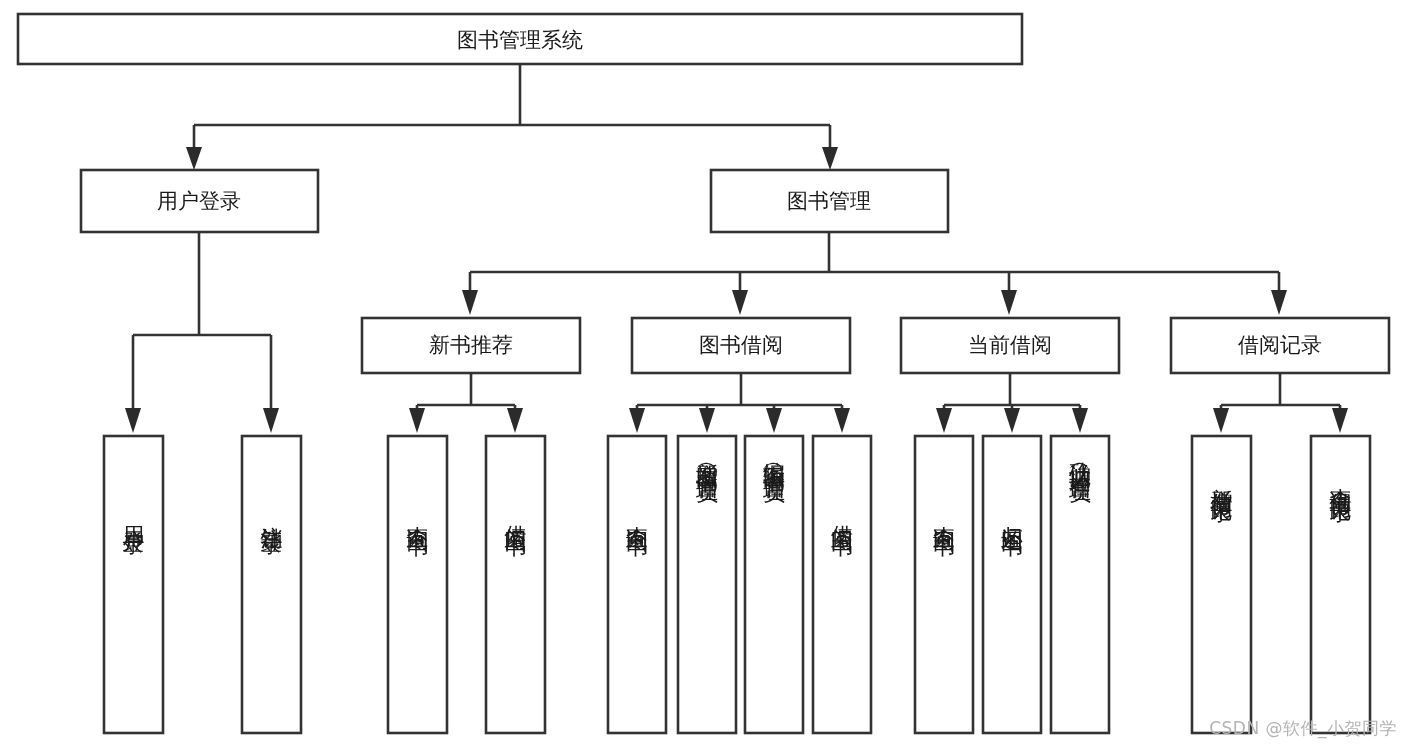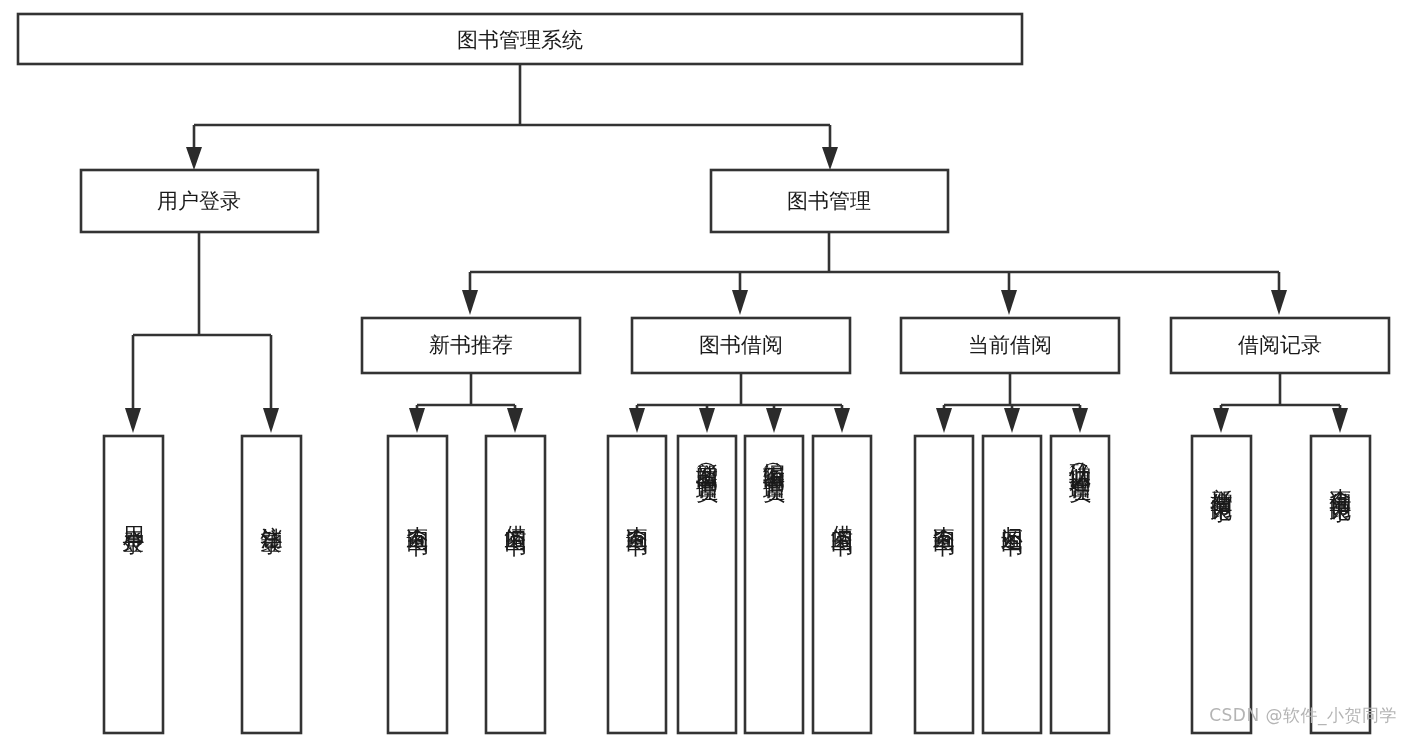--- a/index.html
+++ b/index.html
@@ -61,21 +61,21 @@
     font-family: "DejaVu Sans", "Liberation Sans", sans-serif;
     font-size: 22px;
     line-height: 1;
     letter-spacing: 3px;
     color: #1a1a1a;
     white-space: nowrap;
   }
   .watermark {
     position: absolute;
     right: 8px;
-    bottom: 20px;
+    bottom: 7px;
     font-family: "DejaVu Sans", "Liberation Sans", sans-serif;
     font-size: 17px;
     color: #b4b4b4;
     letter-spacing: 0.5px;
     white-space: nowrap;
   }
 </style>
 </head>
 <body>
 

